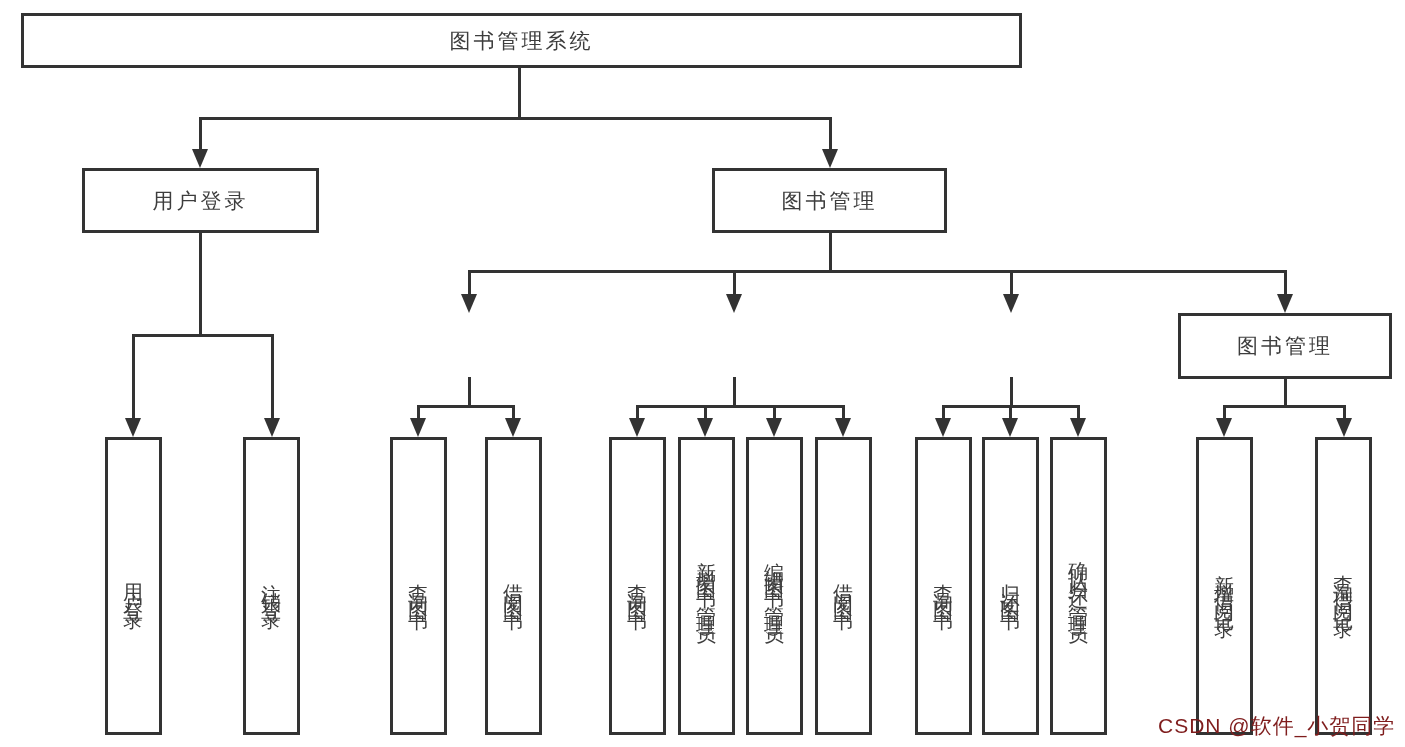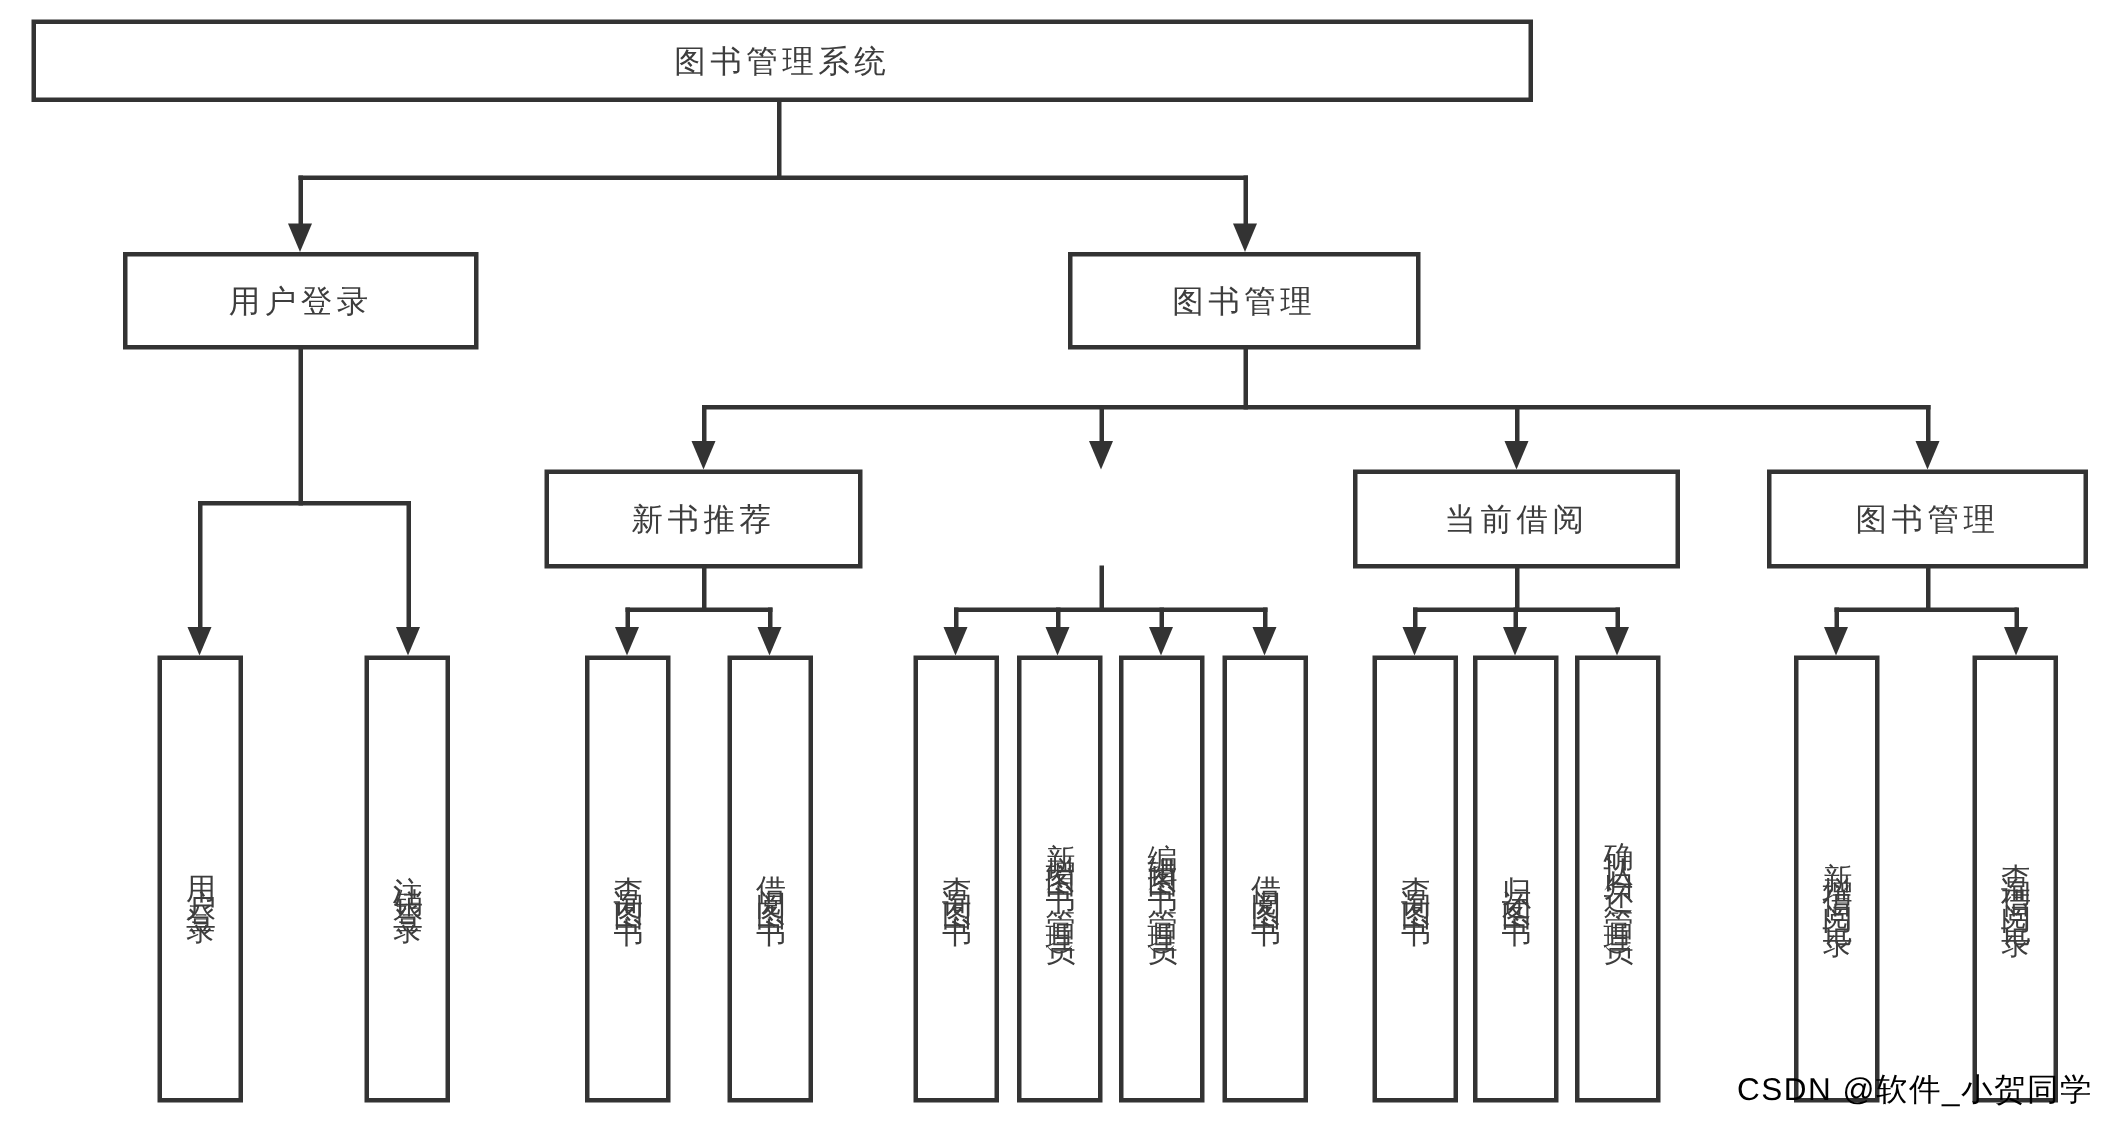--- a/index.html
+++ b/index.html
@@ -18,35 +18,33 @@
     writing-mode:vertical-rl;text-orientation:mixed;
     color:#3d3d3d;font-size:20px;letter-spacing:9px;line-height:1;
     top:437px;width:57px;height:298px;
   }
   .vline{position:absolute;width:3px;background:#333333;}
   .hline{position:absolute;height:3px;background:#333333;}
   .ah{position:absolute;width:0;height:0;border-left:8px solid transparent;
       border-right:8px solid transparent;border-top:19px solid #333333;}
   .watermark{
     position:absolute;left:1158px;top:712px;z-index:5;
-    font-size:21px;color:#000000;letter-spacing:1px;white-space:nowrap;
+    font-size:21px;color:#7f1d1d;letter-spacing:1px;white-space:nowrap;
   }
 </style>
 </head>
 <body>
 
 <div class="canvas">
 
   <div class="node" style="left:21px;top:13px;width:1001px;height:55px;">图书管理系统</div>
 
   <div class="node" style="left:82px;top:168px;width:237px;height:65px;">用户登录</div>
   <div class="node" style="left:712px;top:168px;width:235px;height:65px;text-align:right;">图书管理</div>
 
-  <div class="node" style="left:363px;top:313px;width:212px;height:66px;">新书推荐</div>
-  <div class="node" style="left:902px;top:313px;width:218px;height:66px;">当前借阅</div>
   <div class="node" style="left:1178px;top:313px;width:214px;height:66px;">图书管理</div>
 
   <div class="leaf" style="left:105px;">用户登录</div>
   <div class="leaf" style="left:243px;">注销登录</div>
 
   <div class="leaf" style="left:390px;">查询图书</div>
   <div class="leaf" style="left:485px;">借阅图书</div>
 
   <div class="leaf" style="left:609px;">查询图书</div>
   <div class="leaf" style="left:678px;">新增图书（管理员）</div>

